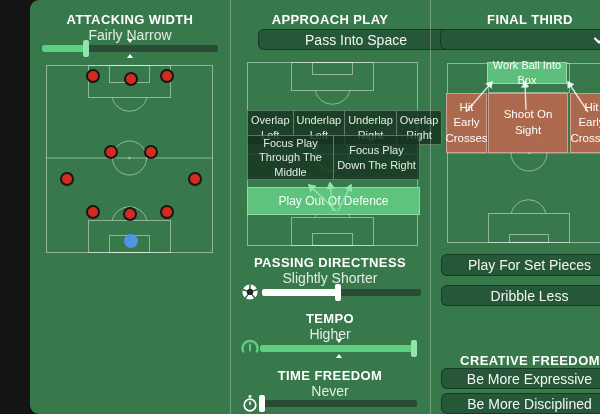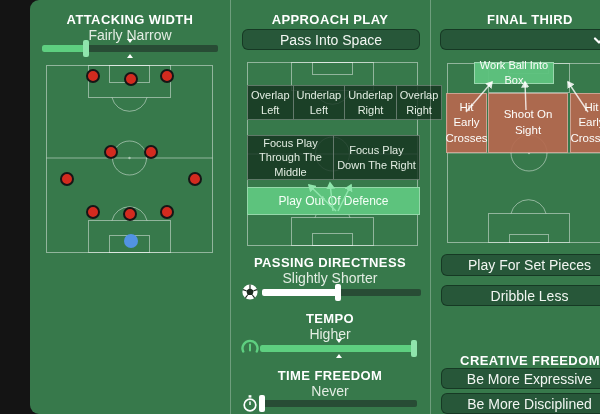--- a/index.html
+++ b/index.html
@@ -88,35 +88,35 @@
       <circle class="pr" cx="151" cy="115" r="6"></circle>
       <circle class="pr" cx="49" cy="148" r="6"></circle>
       <circle class="pr" cx="86" cy="150" r="6"></circle>
       <circle class="pr" cx="123" cy="148" r="6"></circle>
       <circle class="pb" cx="87" cy="177" r="7"></circle>
     </svg>
   </div>
 
   <div class="col" id="col-mid">
     <div class="sec-header" style="top:12px">APPROACH PLAY</div>
-    <button class="btn" style="left:12px;top:29px;width:178px;height:21px">Pass Into Space</button>
+    <button class="btn" style="left:28px;top:29px;width:196px;height:21px">Pass Into Space</button>
 
     <svg style="position:absolute;left:15px;top:61px" width="175" height="186" viewBox="0 0 175 186">
       <rect class="pl" x="2.5" y="1.5" width="170" height="183"></rect>
       <line class="pl" x1="2.5" y1="93" x2="172.5" y2="93"></line>
       <circle class="pl" cx="87.5" cy="93" r="17"></circle>
       <rect class="pl" x="46.5" y="1.5" width="82" height="28"></rect>
       <rect class="pl" x="67.5" y="1.5" width="40" height="12"></rect>
       <path class="pl" d="M 70 29.5 A 18 18 0 0 0 105 29.5"></path>
       <rect class="pl" x="46.5" y="156.5" width="82" height="28"></rect>
       <rect class="pl" x="67.5" y="172.5" width="40" height="12"></rect>
       <path class="pl" d="M 70 156.5 A 18 18 0 0 1 105 156.5"></path>
     </svg>
 
-    <div class="grid-row" style="top:85px;height:35px">
+    <div class="grid-row" style="top:110px;height:35px">
       <div class="cell">Overlap Left</div>
       <div class="cell">Underlap Left</div>
       <div class="cell">Underlap Right</div>
       <div class="cell">Overlap Right</div>
     </div>
     <div class="grid-row" style="top:135px;height:45px">
       <div class="cell">Focus Play Through The Middle</div>
       <div class="cell">Focus Play Down The Right</div>
     </div>
     <div class="hl-bar" style="top:187px">Play Out Of Defence</div>
@@ -195,21 +195,21 @@
       <line class="pl" x1="2.5" y1="91" x2="165.5" y2="91"></line>
       <circle class="pl" cx="84" cy="91" r="18"></circle>
       <circle cx="84" cy="91" r="1.2" fill="rgba(255,255,255,0.45)"></circle>
       <rect class="pl" x="43.5" y="1.5" width="81" height="29"></rect>
       <rect class="pl" x="63.5" y="1.5" width="40" height="10"></rect>
       <rect class="pl" x="43.5" y="151.5" width="81" height="29"></rect>
       <rect class="pl" x="64.5" y="172.5" width="39" height="8"></rect>
       <path class="pl" d="M 66 151.5 A 18 18 0 0 1 101 151.5"></path>
     </svg>
 
-    <div class="zone green" style="left:44px;top:62px;width:80px;height:22px">Work Ball Into Box</div>
+    <div class="zone green" style="left:57px;top:62px;width:80px;height:22px">Work Ball Into Box</div>
     <div class="zone red" style="left:16px;top:93px;width:41px;height:60px">Hit Early Crosses</div>
     <div class="zone red" style="left:58px;top:93px;width:80px;height:60px">Shoot On Sight</div>
     <div class="zone red" style="left:140px;top:93px;width:43px;height:60px">Hit Early Crosses</div>
 
     <svg class="arrows" style="left:15px;top:70px" width="168" height="50" viewBox="0 0 168 50">
       <defs>
         <marker id="ahw" markerWidth="6" markerHeight="6" refX="4" refY="3" orient="auto">
           <path d="M0,0 L5,3 L0,6 Z" fill="rgba(255,255,255,0.85)"></path>
         </marker>
       </defs>

